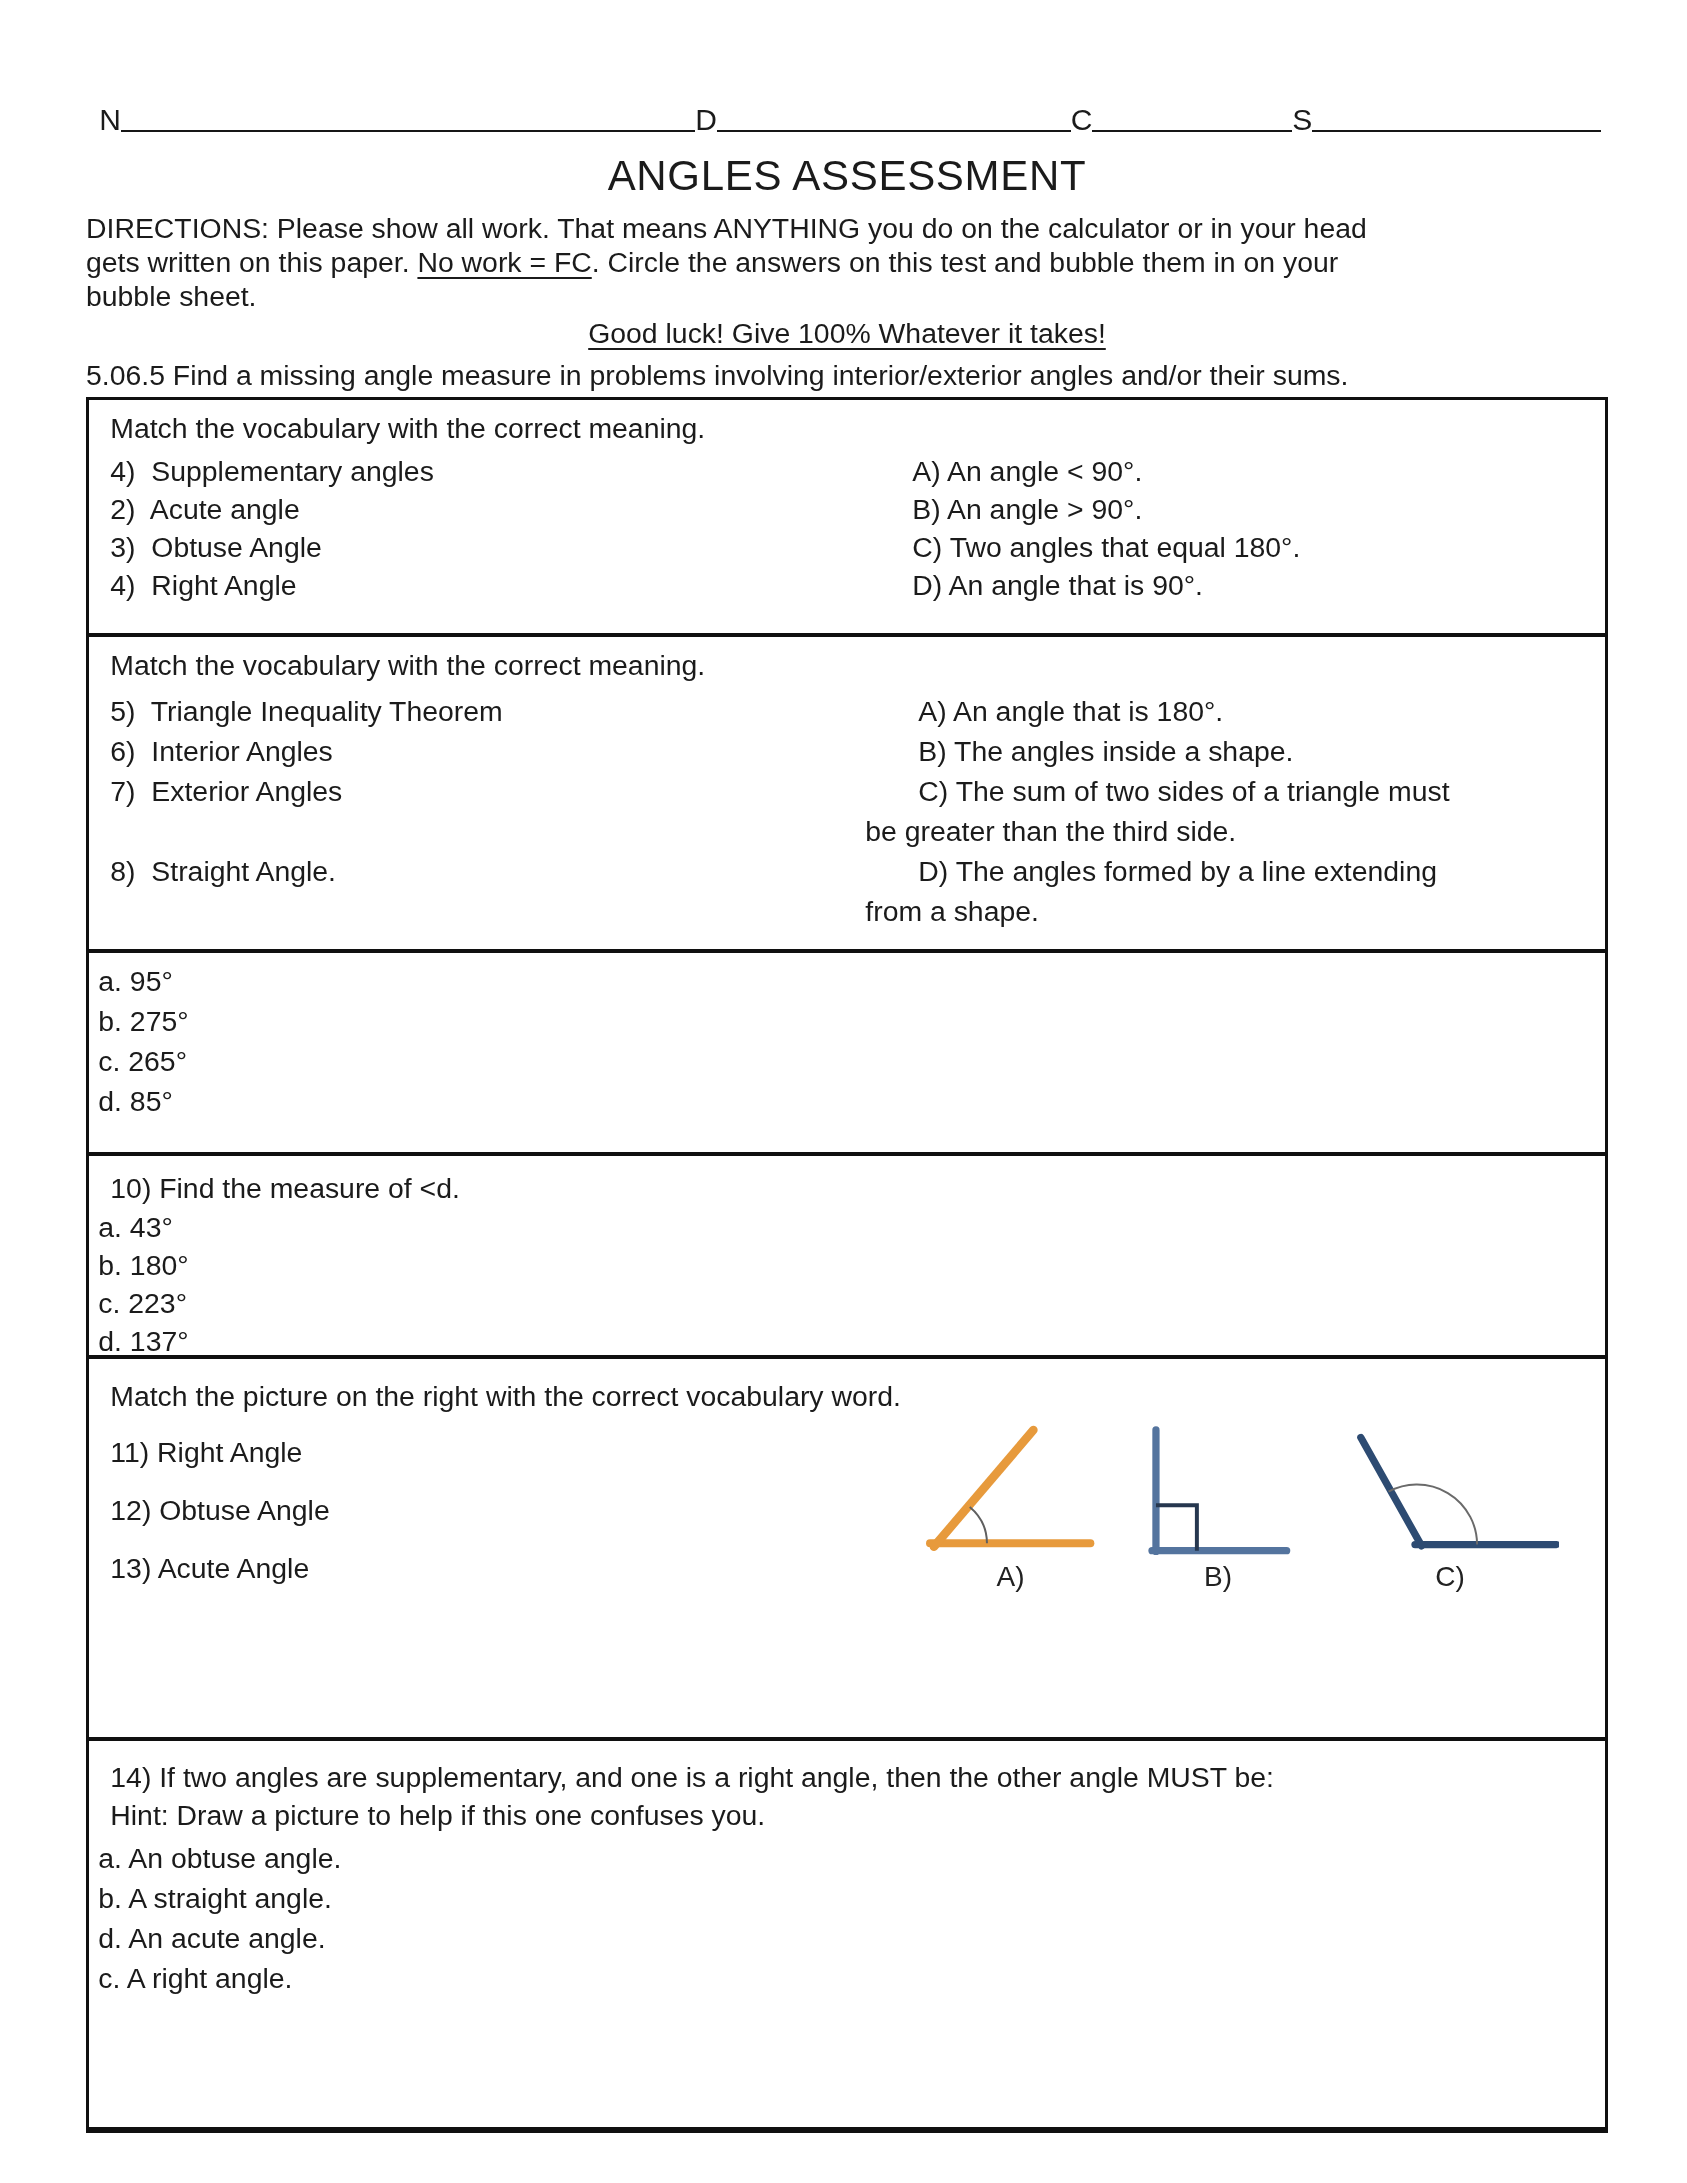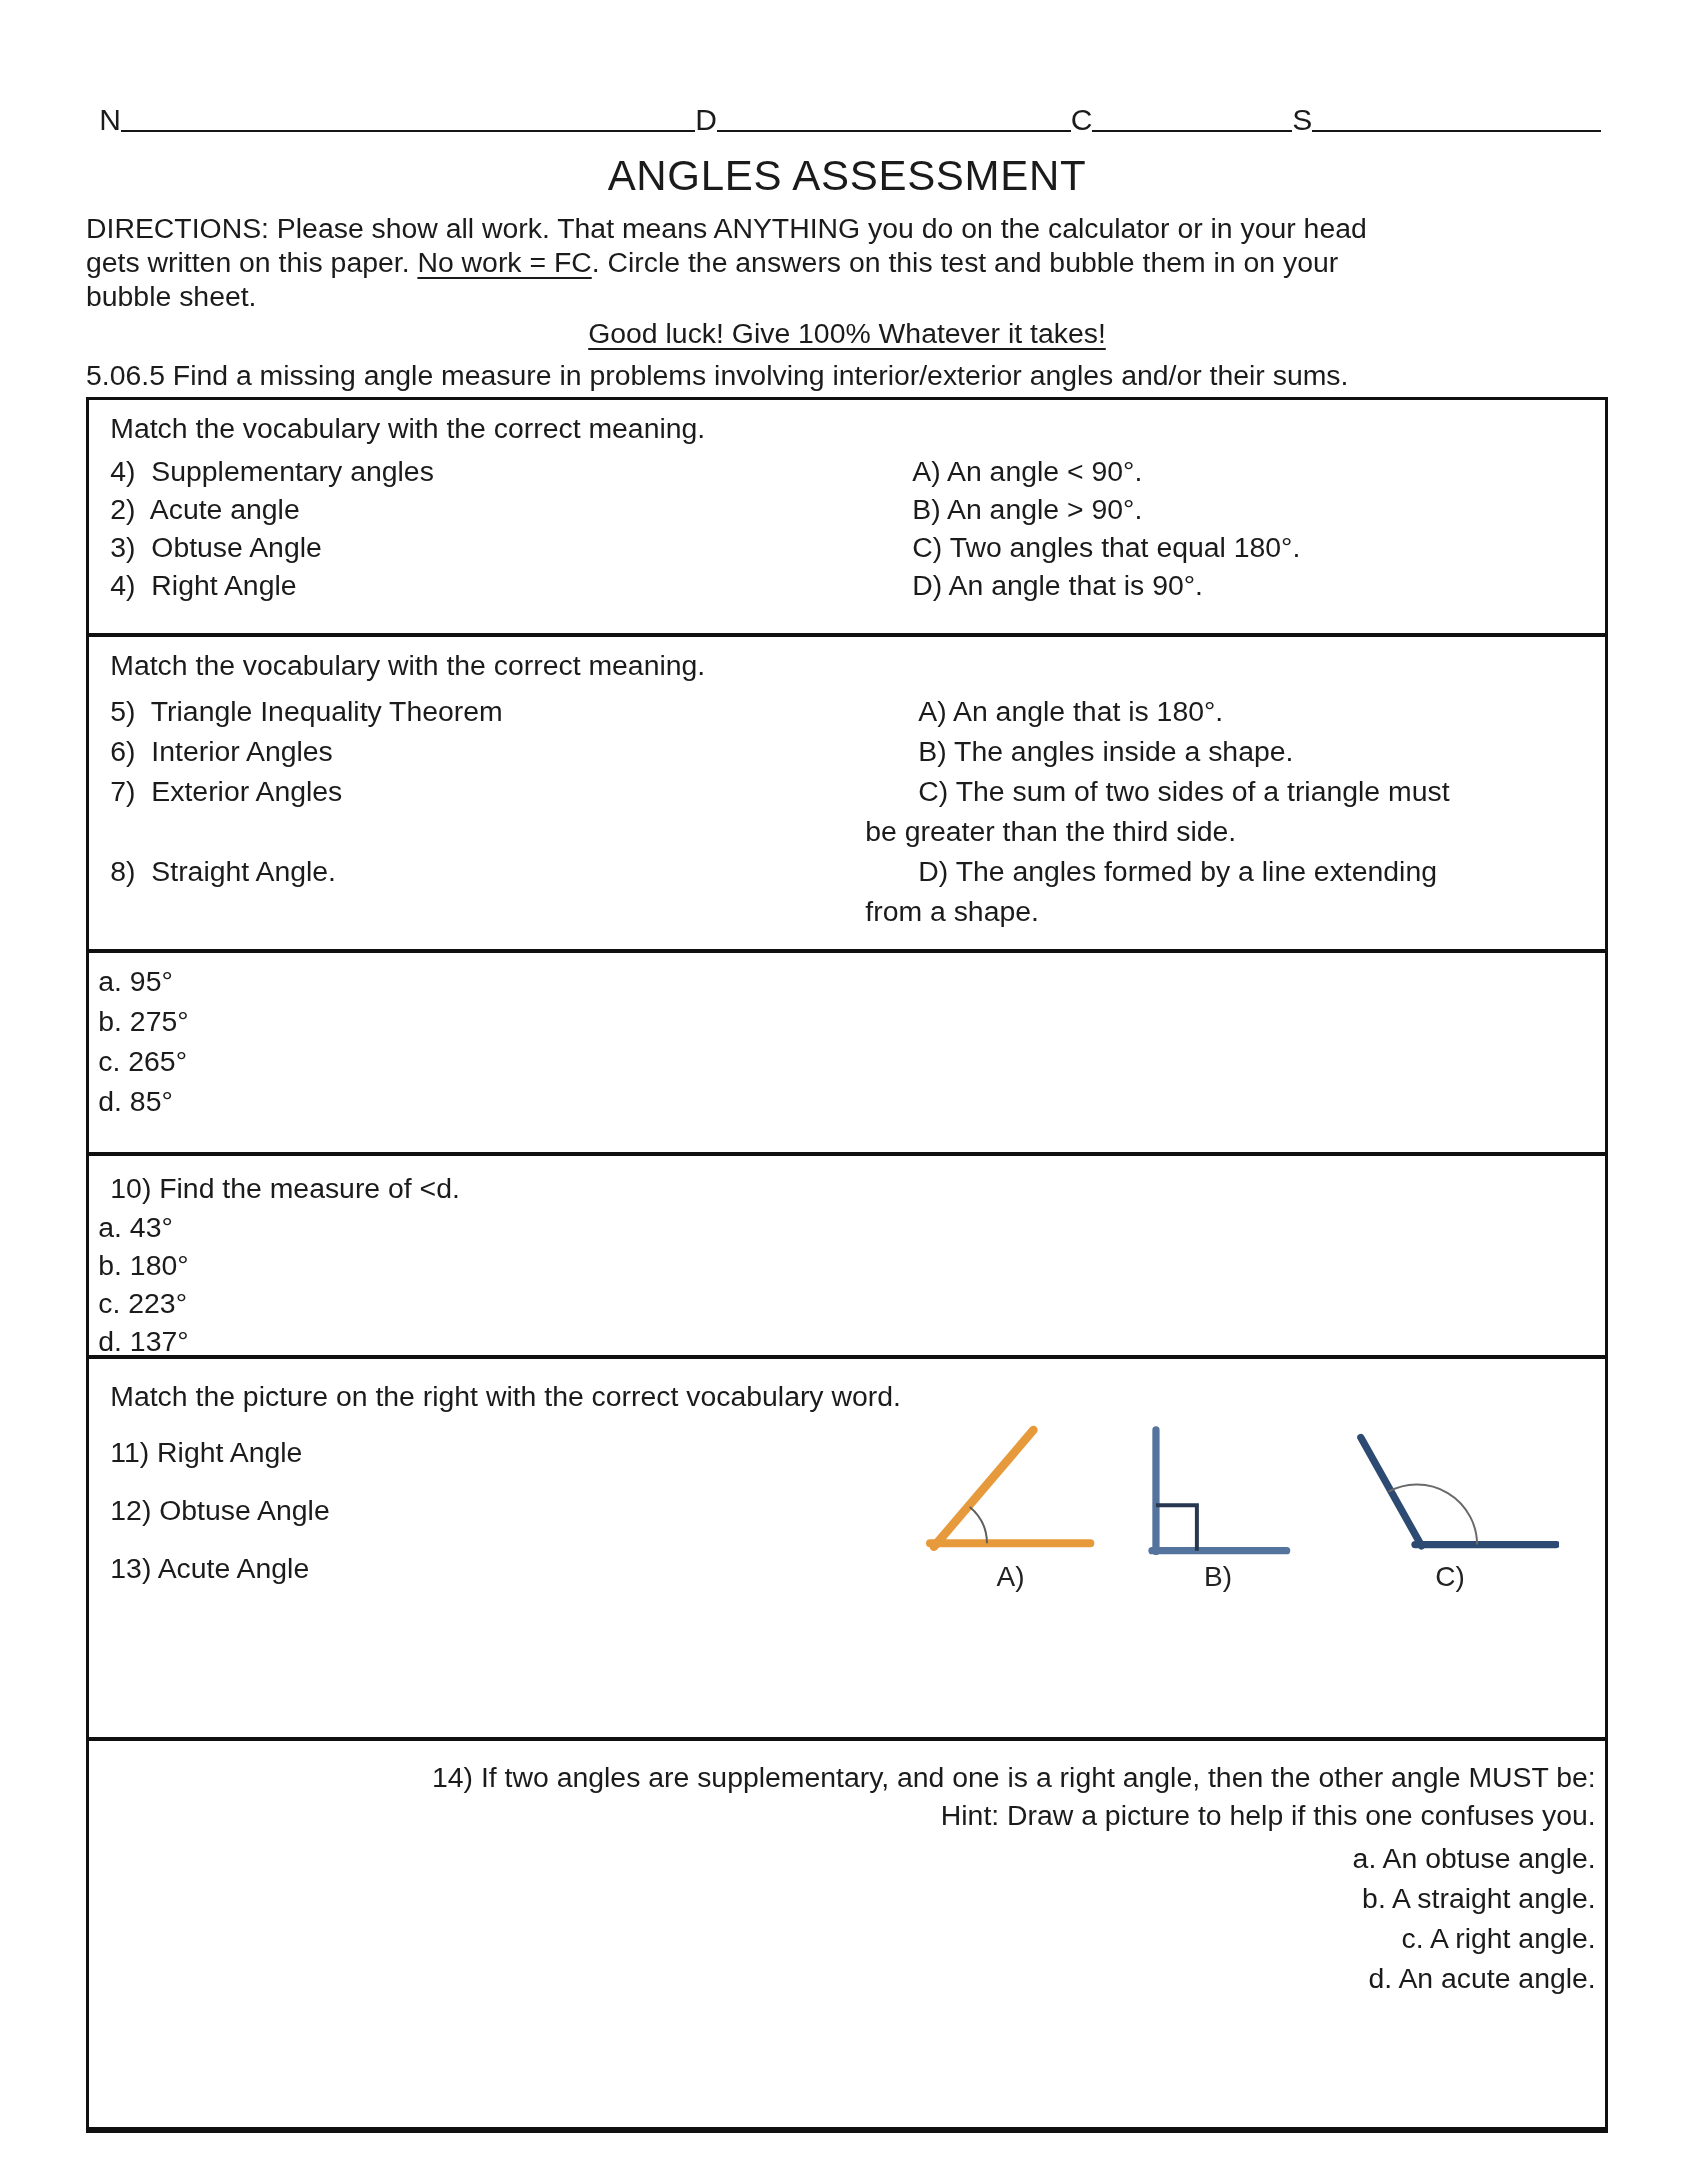--- a/index.html
+++ b/index.html
@@ -23,21 +23,21 @@
   .dir{line-height:34px;}
   .u{text-decoration:underline;text-decoration-thickness:2px;text-underline-offset:4.6px;}
   .motto{text-align:center;margin-top:4px;line-height:33px;}
   .std{margin-top:8px;line-height:34px;}
 
   
   .qtable{margin-top:5.3px;border:3.3px solid #101010;border-bottom-width:6.6px;}
   .qbox{box-sizing:border-box;position:relative;padding:8px 9.3px;line-height:40px;}
   .qbox + .qbox{border-top:4px solid #101010;}
   #box1{height:233px;} #box2{height:316px;} #box3{height:203px;}
-  #box4{height:203px;} #box5{height:382px;} #box6{height:390px;text-align:right;}
+  #box4{height:203px;} #box5{height:382px;} #box6{height:390px;}
   .indent{margin-left:12px;}
 
   .pair{display:grid;}
   #box1 .pair{grid-template-columns:814px 1fr;line-height:38px;}
   #box1 .pairs{margin-top:4px;}
   #box2 .pair{grid-template-columns:767px 1fr;line-height:40px;}
   #box2 .pairs{margin-top:6.6px;}
   #box2 .ans-first{text-indent:53px;}
 
   #box3 .q, #box4 .q{margin:4px 0 0 12px;}
@@ -193,20 +193,20 @@
         </div>
       </div>
     </div>
 
     <div class="qbox" id="box6">
       <div class="q t">14) If two angles are supplementary, and one is a right angle, then the other angle MUST be:</div>
       <div class="hint t">Hint: Draw a picture to help if this one confuses you.</div>
       <div class="opts">
         <div class="opt t">a. An obtuse angle.</div>
         <div class="opt t">b. A straight angle.</div>
+        <div class="opt t">d. An acute angle.</div>
         <div class="opt t">c. A right angle.</div>
-        <div class="opt t">d. An acute angle.</div>
       </div>
     </div>
 
   </div>
 </div>
 
 
 </body></html>

